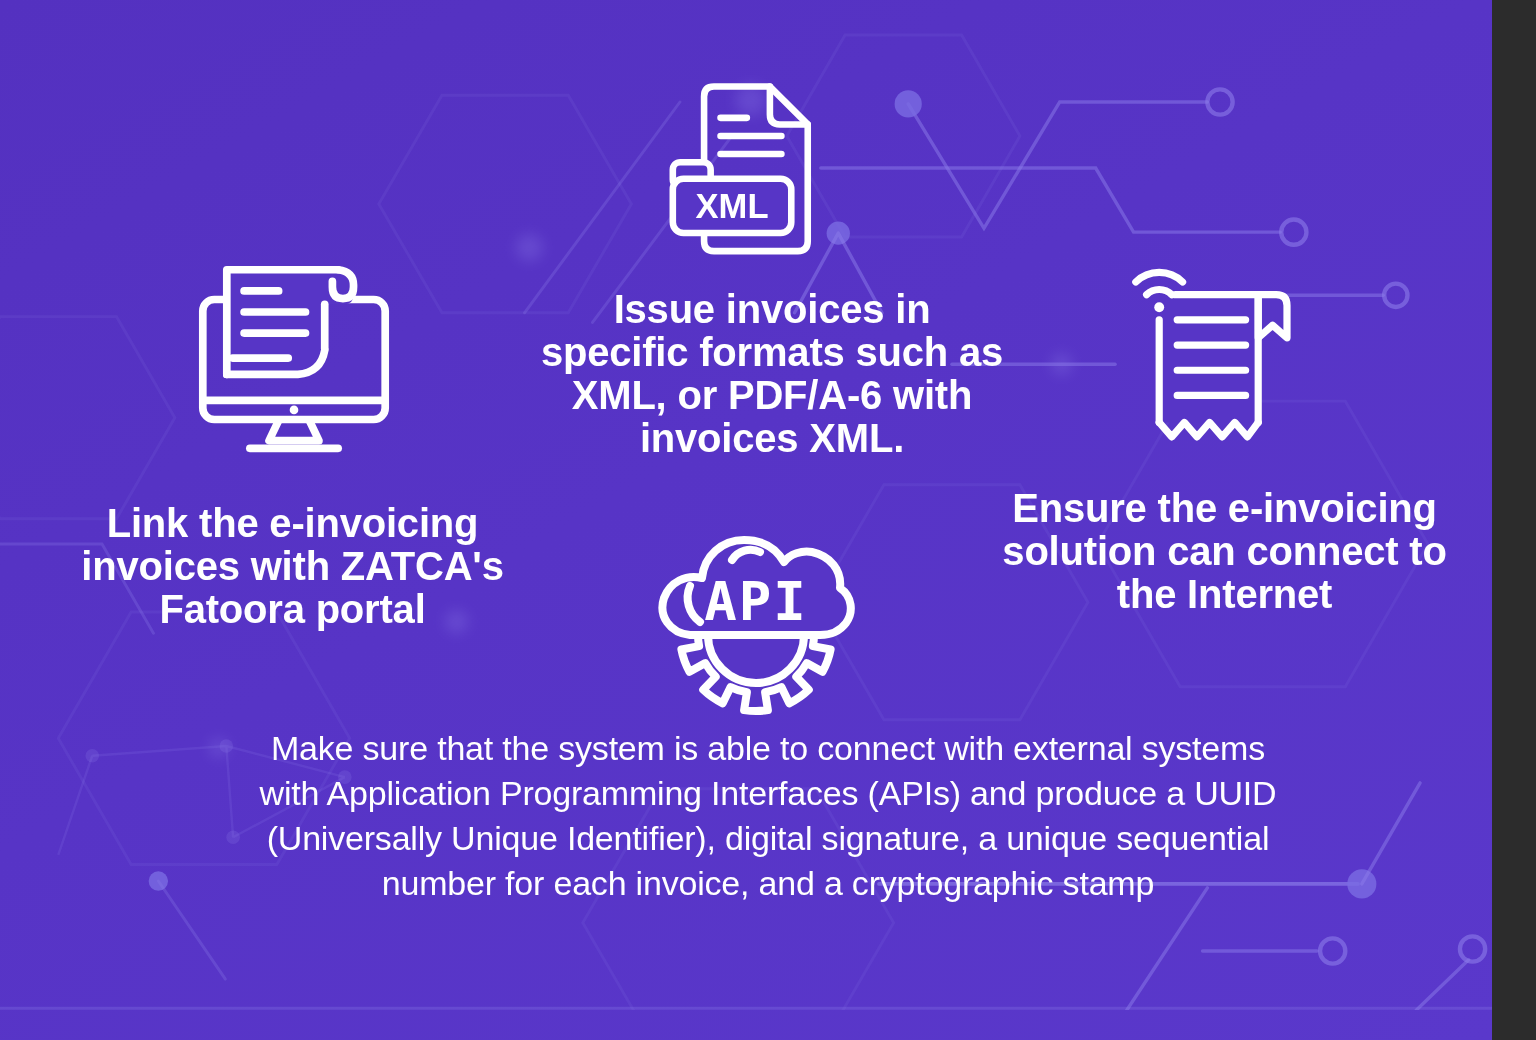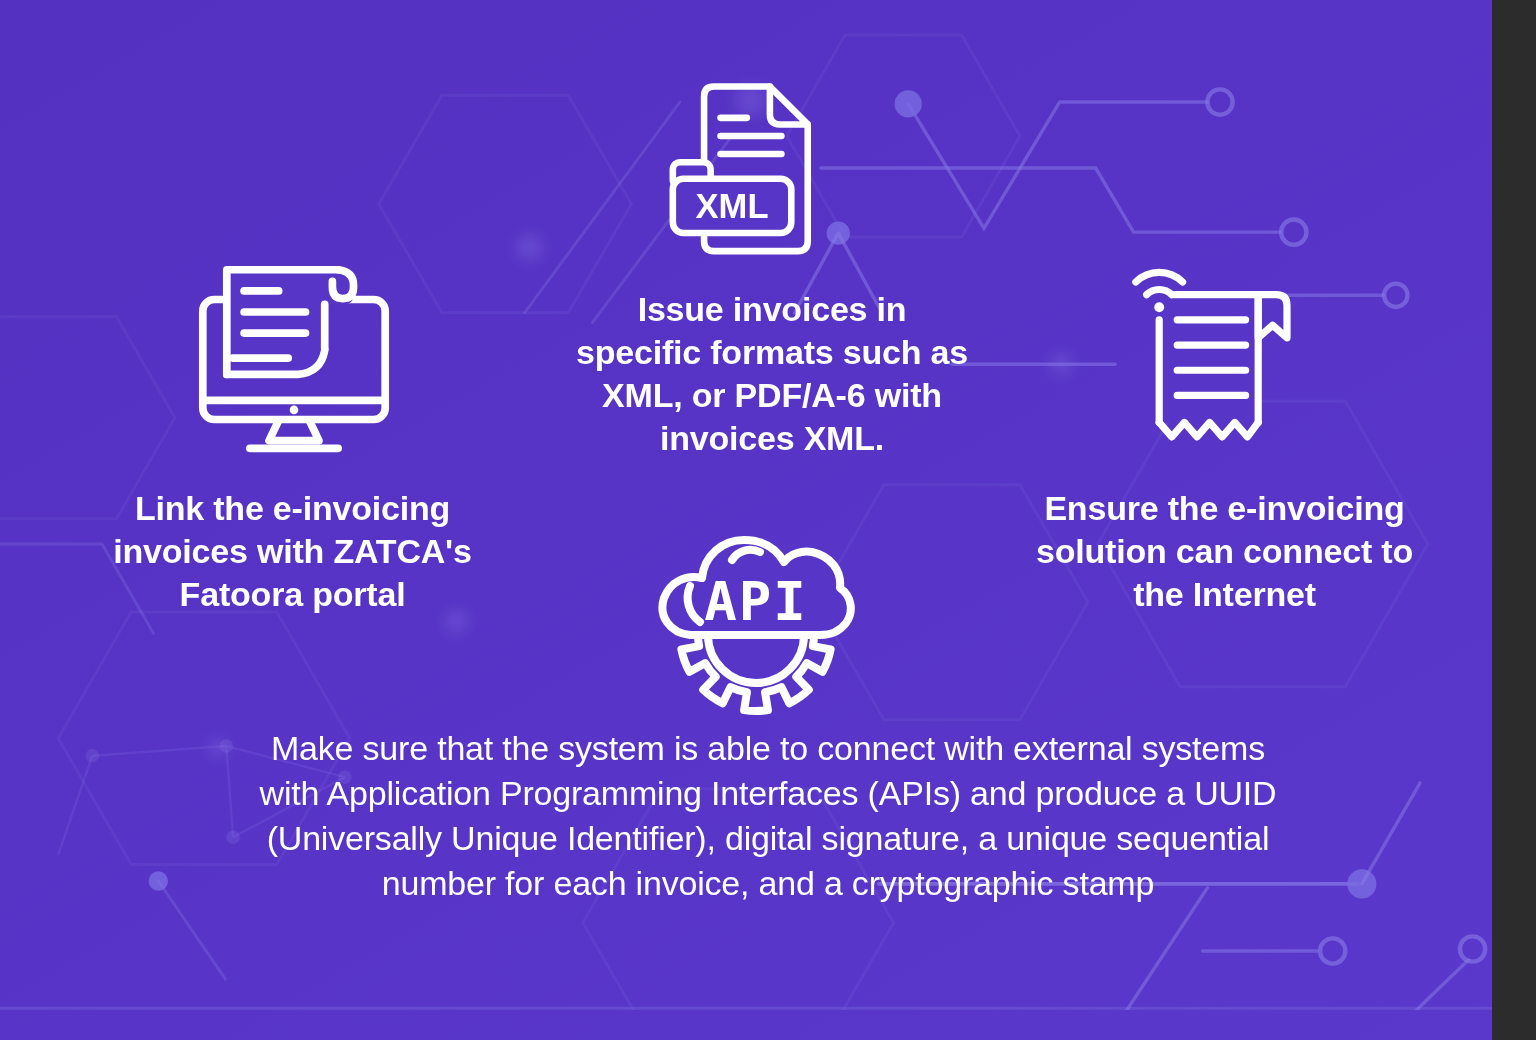--- a/index.html
+++ b/index.html
@@ -21,21 +21,21 @@
   .netd{fill:#8C7CE9;opacity:.22}
   
   .icon{position:absolute;}
   .st{stroke:#FFFFFF;stroke-width:8;fill:none;stroke-linecap:round;stroke-linejoin:round}
   .stf{stroke:#FFFFFF;stroke-width:8;fill:#5735C6;stroke-linecap:round;stroke-linejoin:round}
   .fillbg{fill:#5735C6;stroke:none}
   .dotw{fill:#FFFFFF;stroke:none}
   .svgtext{fill:#FFFFFF;font-family:"Liberation Sans",sans-serif;font-weight:bold}
   .apitext{fill:#FFFFFF;font-family:"DejaVu Sans Mono",monospace;font-weight:bold;letter-spacing:2px}
   
-  .tblock{position:absolute;text-align:center;font-weight:bold;font-size:34px;line-height:43px;letter-spacing:-0.2px;}
+  .tblock{position:absolute;text-align:center;font-weight:bold;font-size:40px;line-height:43px;letter-spacing:-0.2px;}
   .tblock .line{display:block;}
   .bottom-par{position:absolute;left:150px;top:726px;width:1236px;text-align:center;
     font-weight:normal;font-size:34px;line-height:45px;letter-spacing:-0.2px;}
   .bottom-par .line{display:block;}
 </style>
 </head>
 <body>
 
 <div class="canvas">
 
@@ -141,21 +141,21 @@
     <text class="apitext" x="100" y="90" font-size="54" text-anchor="middle">API</text>
   </svg>
 
   <div class="tblock" style="left:532px;top:288px;width:480px">
     <span class="line">Issue invoices in</span>
     <span class="line">specific formats such as</span>
     <span class="line">XML, or PDF/A-6 with</span>
     <span class="line">invoices XML.</span>
   </div>
 
-  <div class="tblock" style="left:60px;top:487px;width:465px">
+  <div class="tblock" style="left:60px;top:502px;width:465px">
     <span class="line">Link the e-invoicing</span>
     <span class="line">invoices with ZATCA's</span>
     <span class="line">Fatoora portal</span>
   </div>
 
   <div class="tblock" style="left:992px;top:487px;width:465px">
     <span class="line">Ensure the e-invoicing</span>
     <span class="line">solution can connect to</span>
     <span class="line">the Internet</span>
   </div>

